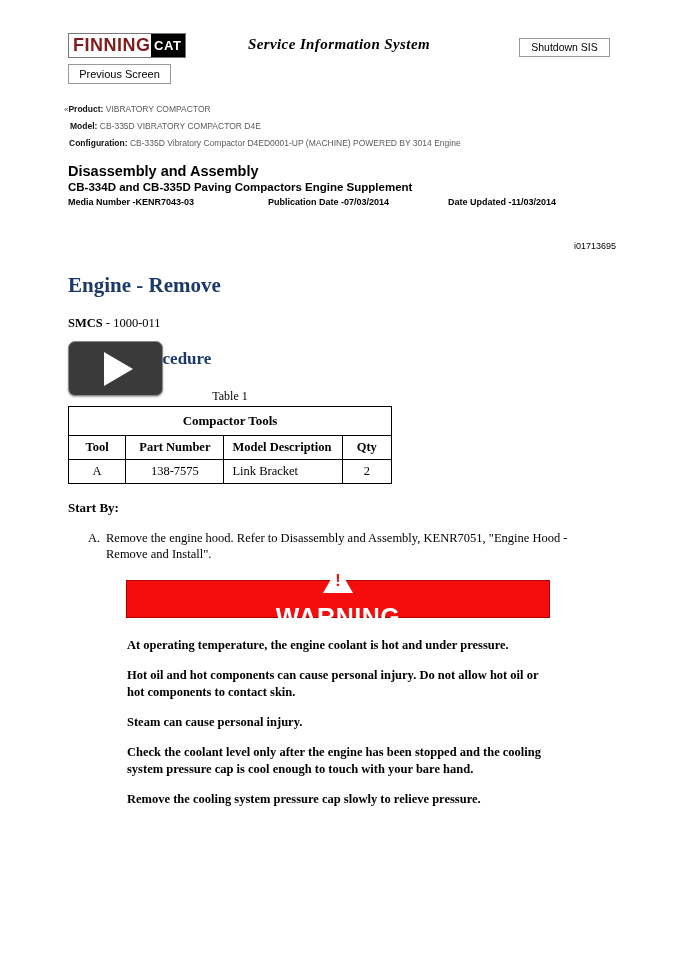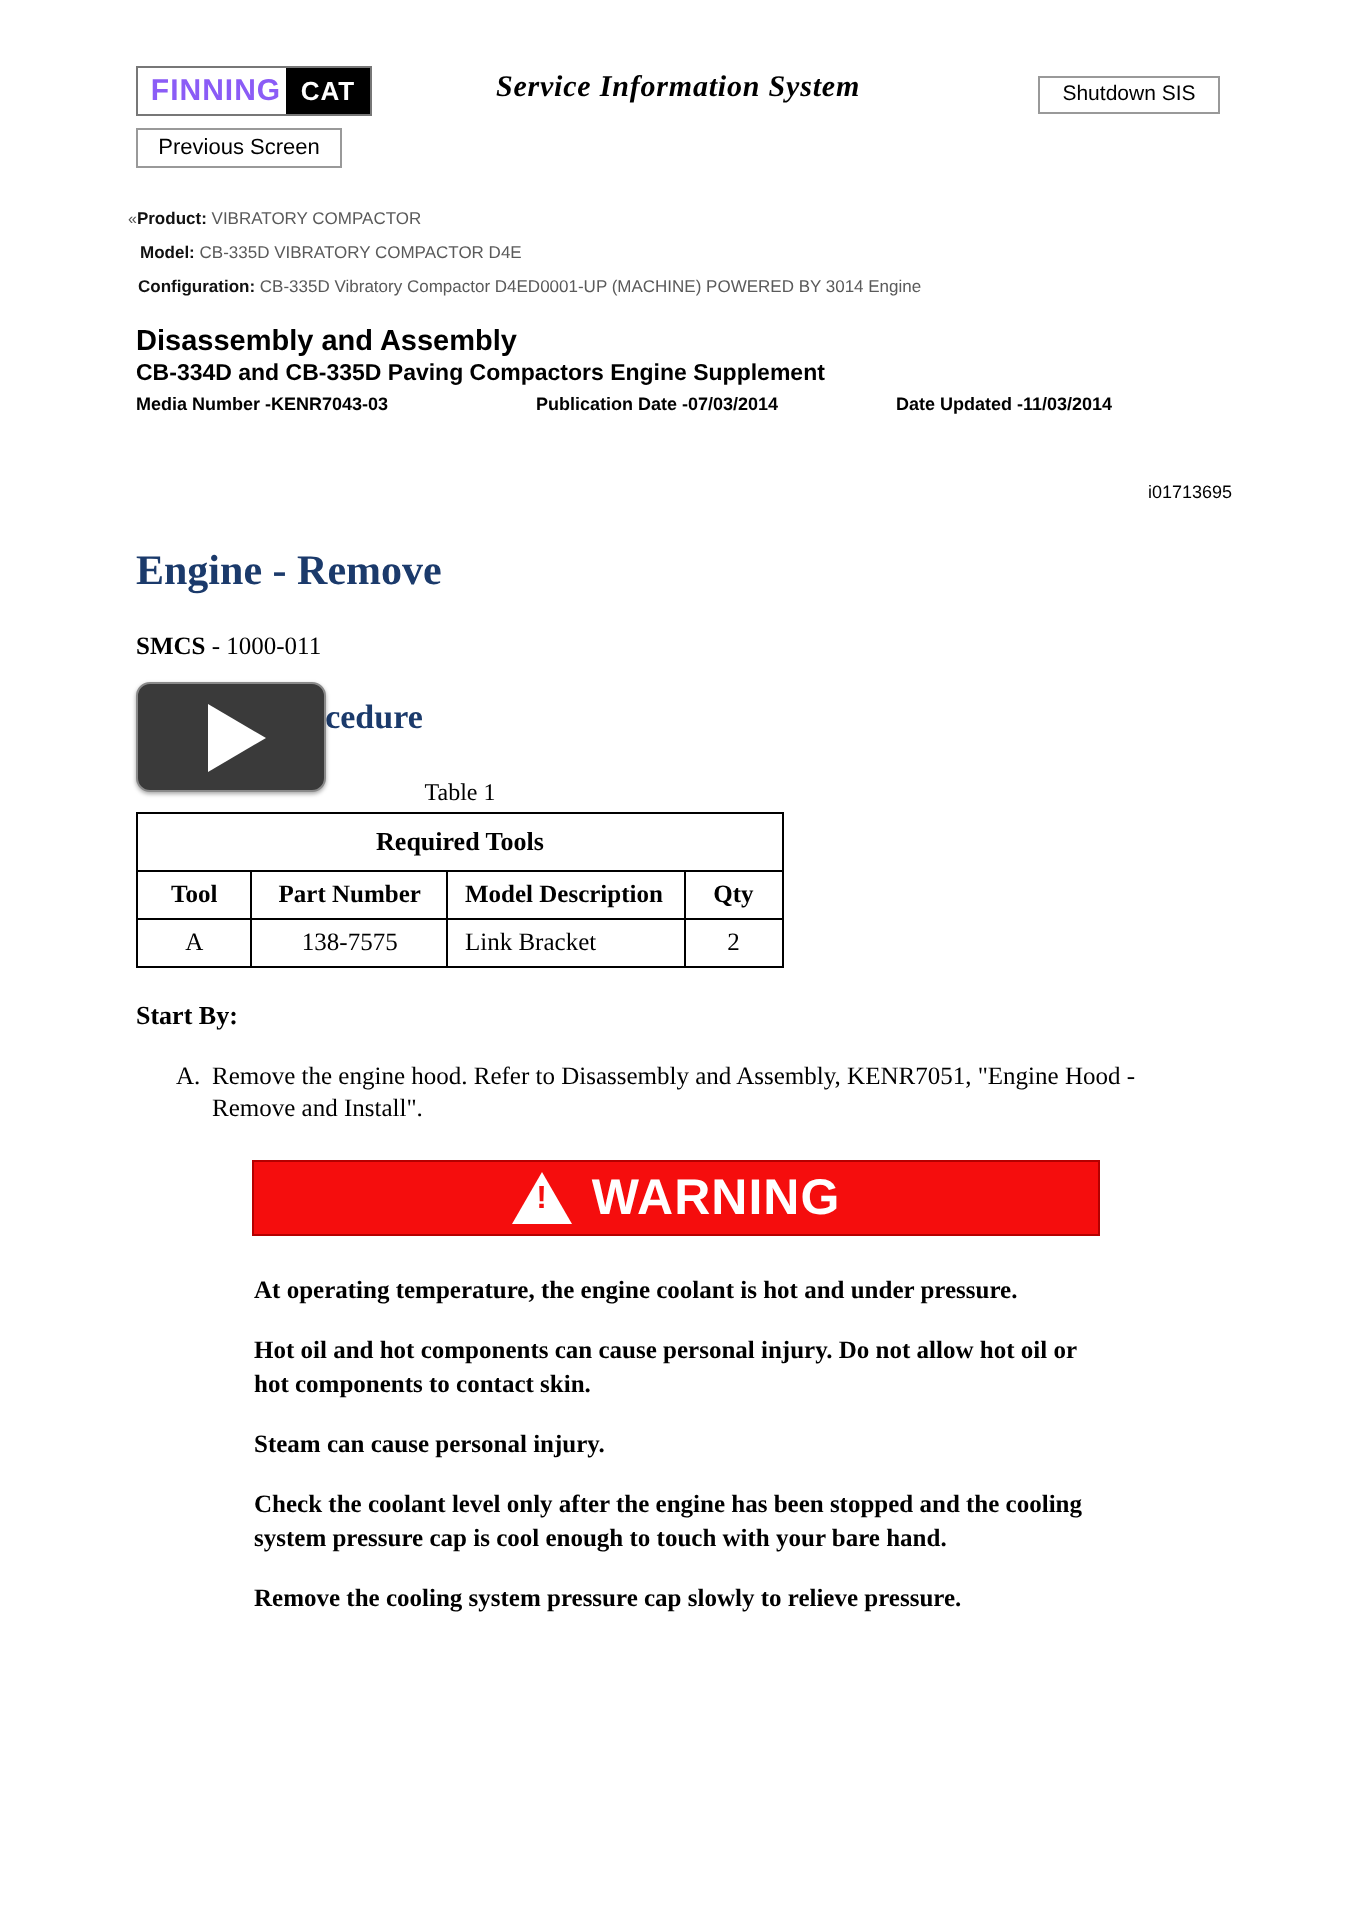--- a/index.html
+++ b/index.html
@@ -33,23 +33,23 @@
     display: flex;
     align-items: stretch;
   }
   .logo-word {
     flex: 1;
     display: flex;
     align-items: center;
     justify-content: center;
     font-family: "Liberation Sans", sans-serif;
     font-weight: bold;
-    font-size: 15px;
+    font-size: 18px;
     letter-spacing: 0.5px;
-    color: #8b5cf6;
+    color: #7f1d1d;
     padding-left: 4px;
   }
   .logo-cat {
     width: 42px;
     background: #000;
     color: #fff;
     display: flex;
     align-items: center;
     justify-content: center;
     font-family: "Liberation Sans", sans-serif;
@@ -283,20 +283,21 @@
     position: absolute;
     left: 126px; top: 580px;
     width: 424px; height: 38px;
     background: #f50d0d;
     border: 1px solid #b40000;
     box-sizing: border-box;
     display: flex;
     align-items: center;
     justify-content: center;
     gap: 10px;
+    flex-direction: column;
   }
   .warn-icon-tri {
     position: relative;
     width: 0; height: 0;
     border-left: 15px solid transparent;
     border-right: 15px solid transparent;
     border-bottom: 26px solid #ffffff;
   }
   .warn-icon-tri::after {
     content: "!";
@@ -376,21 +377,21 @@
 <div class="h-sub">Removal Procedure</div>
 
 <div class="video-player">
   <div class="play-triangle"></div>
 </div>
 
 <div class="table-caption">Table 1</div>
 <table class="tools-table">
   <thead>
     <tr>
-      <th class="th-title" colspan="4">Required Tools</th>
+      <th class="th-title" colspan="4">Compactor Tools</th>
     </tr>
     <tr>
       <th class="col-tool">Tool</th>
       <th class="col-part">Part Number</th>
       <th class="col-desc">Model Description</th>
       <th class="col-qty">Qty</th>
     </tr>
   </thead>
   <tbody>
     <tr>

